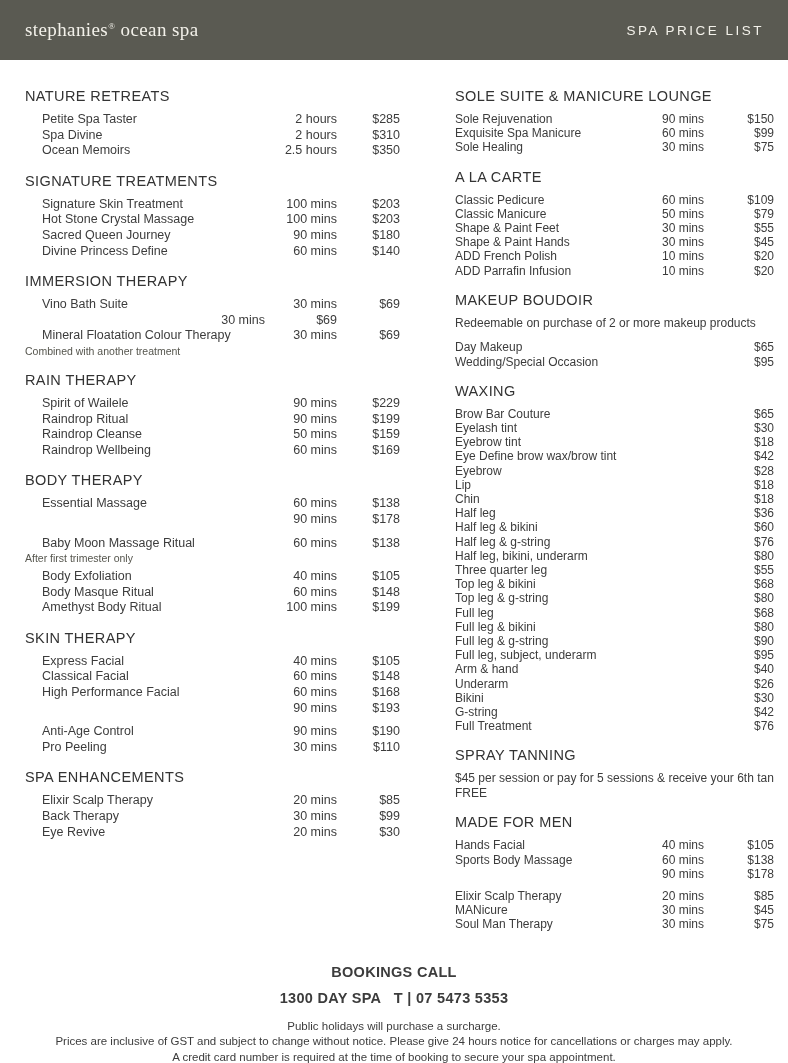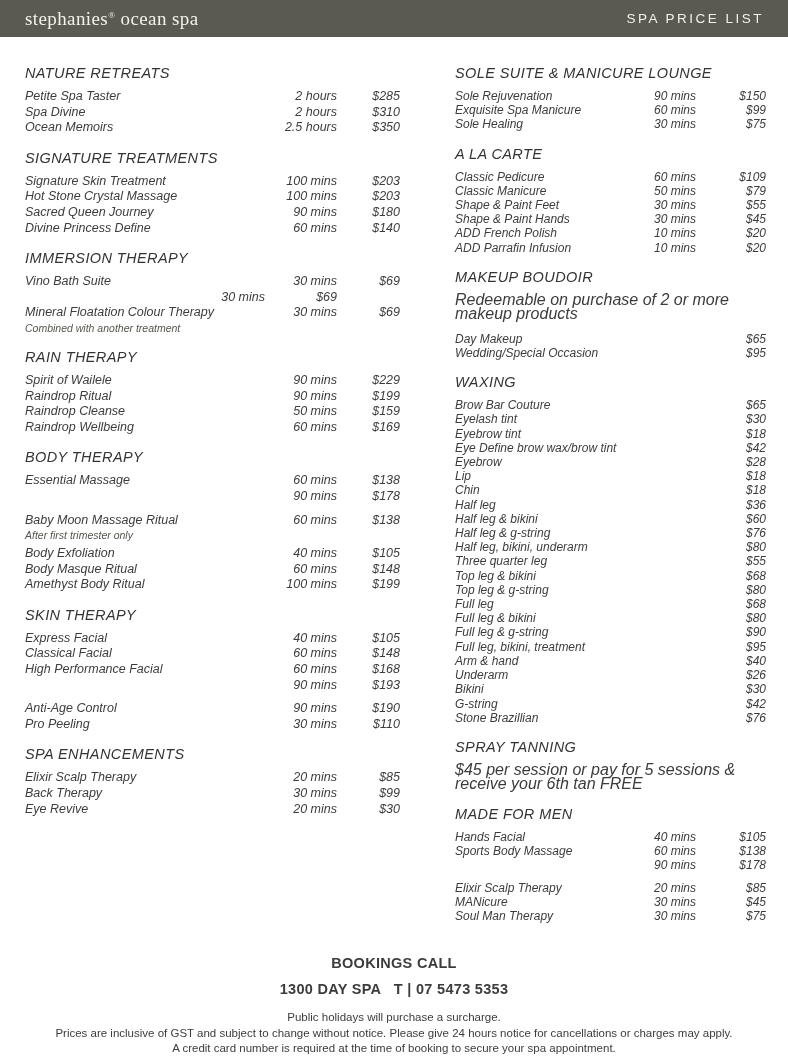--- a/index.html
+++ b/index.html
@@ -10,46 +10,46 @@
   }
   *{box-sizing:border-box;margin:0;padding:0;}
   html,body{width:788px;height:1063px;}
   body{
     font-family:"Liberation Sans","DejaVu Sans",sans-serif;
     background:#ffffff;
     color:var(--body-text);
     overflow:hidden;
   }
   .topbar{
-    height:37px;
+    height:60px;
     background:var(--header-bg);
     display:flex;align-items:center;justify-content:space-between;
     padding:0 24px 0 25px;
   }
   .brand{
     font-family:"Liberation Serif","DejaVu Serif",serif;
     font-size:19px;color:var(--header-text);letter-spacing:0.4px;
   }
   .brand sup{font-size:9px;vertical-align:super;}
   .doc-title{font-size:13.5px;color:var(--header-text);letter-spacing:2.5px;}
-  .columns{display:flex;padding:14px 22px 0 25px;font-style:italic;}
+  .columns{display:flex;padding:14px 14px 0 25px;}
   .col-left{width:375px;margin-right:55px;}
   .col-right{flex:1;}
   .section{margin-top:14px;}
   .section-title{
     font-size:14.5px;font-weight:400;letter-spacing:0.4px;
     margin-bottom:8px;color:#333333;
   }
   .row{display:grid;grid-template-columns:1fr 72px 63px;}
-  .col-left .row{line-height:15.6px;font-size:12.5px;}
+  .col-left .row{line-height:15.6px;font-size:12.5px;margin-left:17px;}
   .col-right .row{grid-template-columns:1fr 62px 70px;line-height:14.2px;font-size:12px;}
   .row.gap{margin-top:8px;}
   .row .dur,.row .price{text-align:right;}
   .item-note{font-size:10.5px;color:var(--note-text);line-height:13px;margin:1px 0 4px;}
-  .section-note{font-size:16px;margin:2px 0 10px;line-height:14.5px;}
+  .section-note{font-size:12px;margin:2px 0 10px;line-height:14.5px;}
   .footer{margin-top:32px;text-align:center;}
   .bookings,.phone{font-weight:700;font-size:14.5px;letter-spacing:0.3px;}
   .phone{margin-top:10px;white-space:pre;}
   .fine-print{margin-top:13px;font-size:11.5px;line-height:15.5px;}
   .fine-print p{margin:0;}
 </style>
 </head>
 <body>
 
 <header class="topbar">
@@ -374,21 +374,21 @@
           <span class="name">Full leg &amp; bikini</span>
           <span class="dur"></span>
           <span class="price">$80</span>
         </div>
         <div class="row">
           <span class="name">Full leg &amp; g-string</span>
           <span class="dur"></span>
           <span class="price">$90</span>
         </div>
         <div class="row">
-          <span class="name">Full leg, bikini, treatment</span>
+          <span class="name">Full leg, subject, underarm</span>
           <span class="dur"></span>
           <span class="price">$95</span>
         </div>
         <div class="row">
           <span class="name">Arm &amp; hand</span>
           <span class="dur"></span>
           <span class="price">$40</span>
         </div>
         <div class="row">
           <span class="name">Underarm</span>
@@ -399,21 +399,21 @@
           <span class="name">Bikini</span>
           <span class="dur"></span>
           <span class="price">$30</span>
         </div>
         <div class="row">
           <span class="name">G-string</span>
           <span class="dur"></span>
           <span class="price">$42</span>
         </div>
         <div class="row">
-          <span class="name">Stone Brazillian</span>
+          <span class="name">Full Treatment</span>
           <span class="dur"></span>
           <span class="price">$76</span>
         </div>
       </section>
       <section class="section">
         <h2 class="section-title">SPRAY TANNING</h2>
         <div class="section-note">$45 per session or pay for 5 sessions &amp; receive your 6th tan FREE</div>
       </section>
       <section class="section">
         <h2 class="section-title">MADE FOR MEN</h2>

